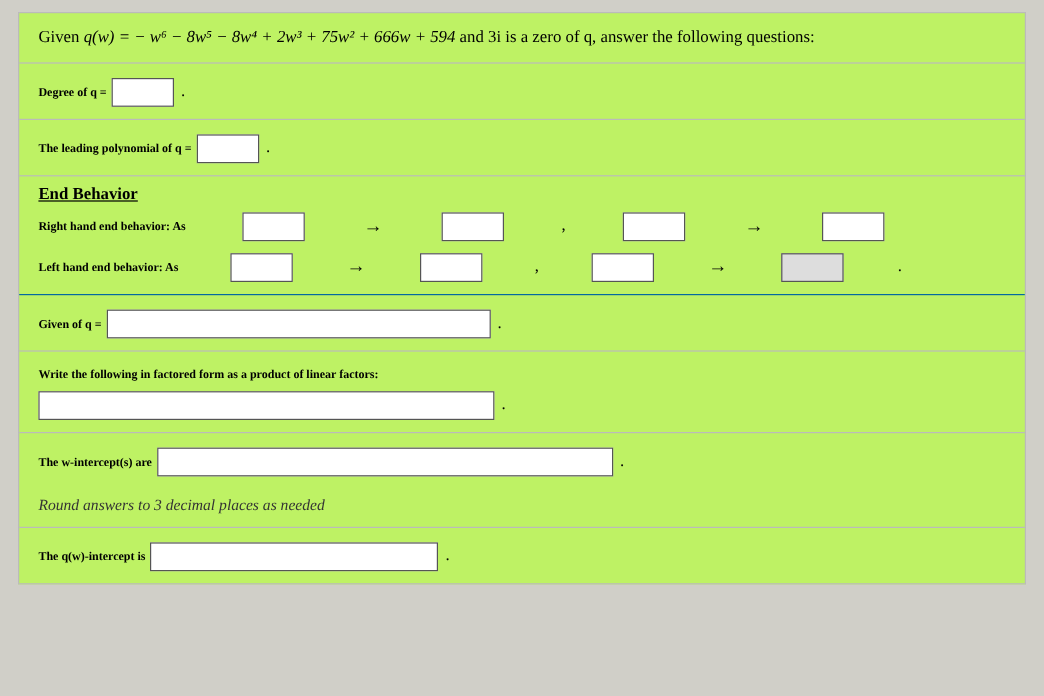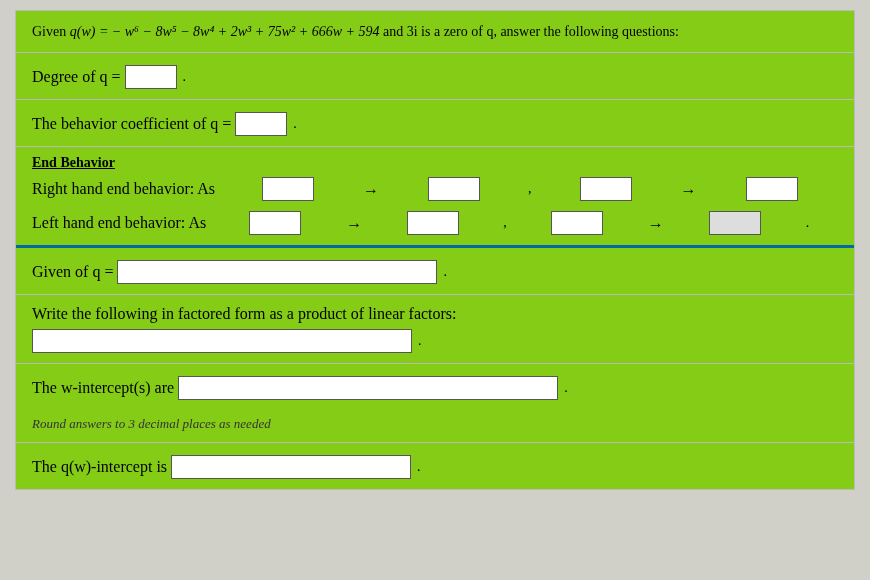--- a/index.html
+++ b/index.html
@@ -8,21 +8,21 @@
       font-size: 15px;
       background: #d0cfc8;
       width: 870px;
       min-height: 580px;
       display: flex;
       align-items: flex-start;
       justify-content: center;
       padding: 10px;
     }
     .card {
-      background: #84cc16;
+      background: #bef264;
       width: 840px;
       border: 1px solid #bbb;
       padding: 0;
     }
     .section {
       padding: 10px 16px 10px 16px;
       border-bottom: 1px solid #bbb;
     }
     .section:last-child {
       border-bottom: none;
@@ -34,21 +34,22 @@
       margin-bottom: 2px;
     }
     .row {
       display: flex;
       align-items: center;
       flex-wrap: wrap;
       gap: 4px;
       margin-top: 2px;
     }
     .label-text {
-      font-size: 16px;
+      font-size: 10px;
+      font-weight: bold;
     }
     .input-box {
       border: 1px solid #555;
       background: white;
       height: 24px;
       display: inline-block;
       vertical-align: middle;
     }
     .input-sm { width: 52px; }
     .input-lg { width: 320px; }
@@ -76,21 +77,21 @@
       font-style: italic;
     }
     .sub-label {
       font-size: 13px;
       font-style: italic;
       color: #333;
       margin-top: 2px;
     }
     .end-behavior-block {
       padding: 8px 16px 10px 16px;
-      border-bottom: 3px solid #0369a1;
+      border-bottom: 1px solid #0369a1;
     }
     .small-filled {
       width: 52px;
       height: 24px;
       border: 1px solid #555;
       background: #ddd;
       display: inline-block;
       vertical-align: middle;
     }
   </style>
@@ -108,21 +109,21 @@
   <div class="section">
     <div class="row">
       <span class="label-text">Degree of q =</span>
       <span class="input-box input-sm"></span>
       <span class="period">.</span>
     </div>
   </div>
 
   <div class="section">
     <div class="row">
-      <span class="label-text">The behavior coefficient of q =</span>
+      <span class="label-text">The leading polynomial of q =</span>
       <span class="input-box input-sm"></span>
       <span class="period">.</span>
     </div>
   </div>
 
   <div class="end-behavior-block">
     <div class="section-label">End Behavior</div>
 
     <div class="row" style="margin-top:6px;gap:47px;">
       <span class="label-text">Right hand end behavior: As</span>

